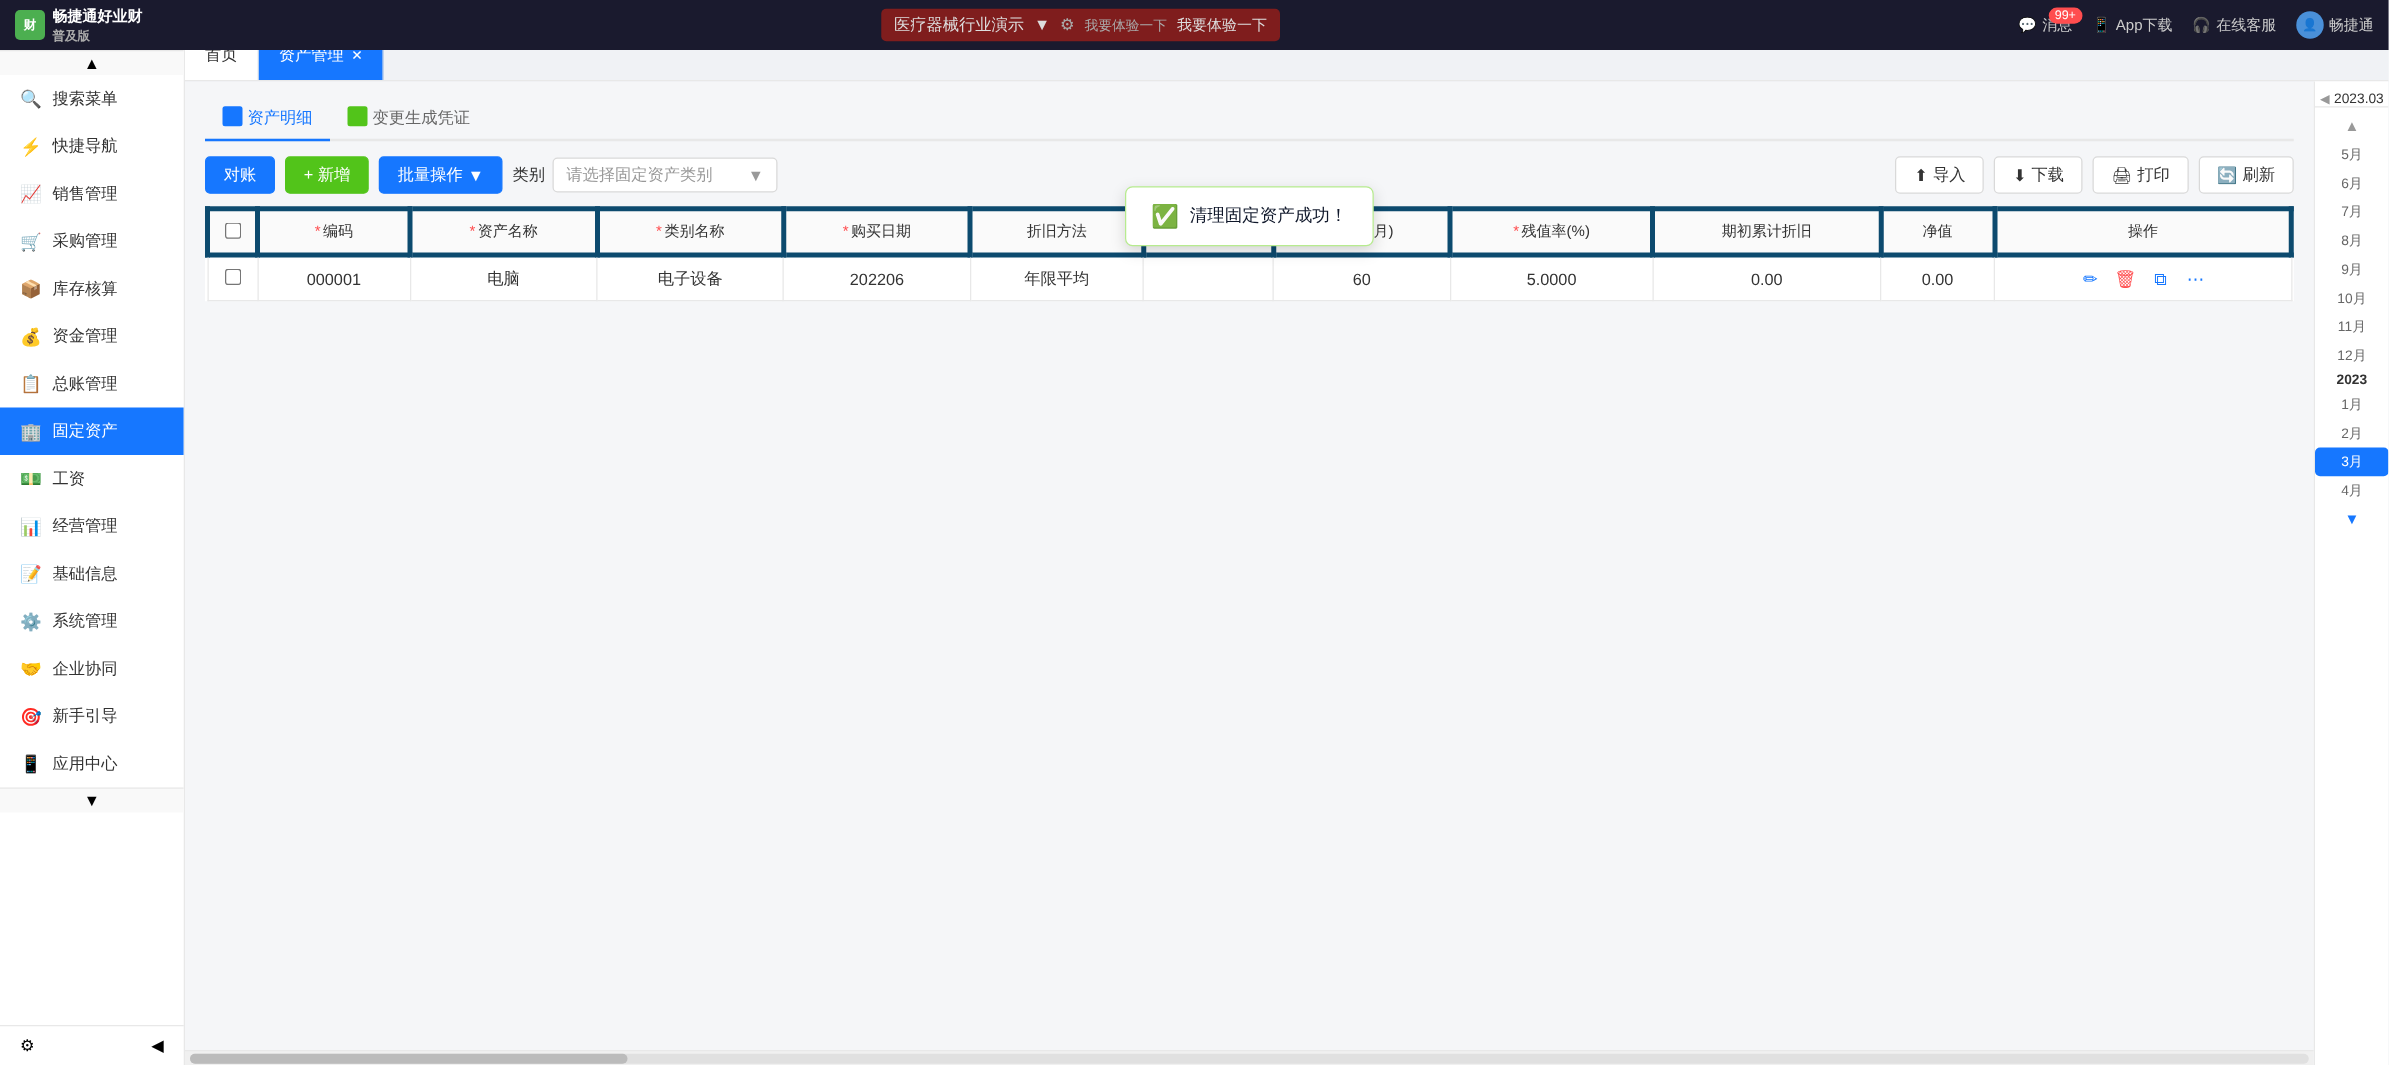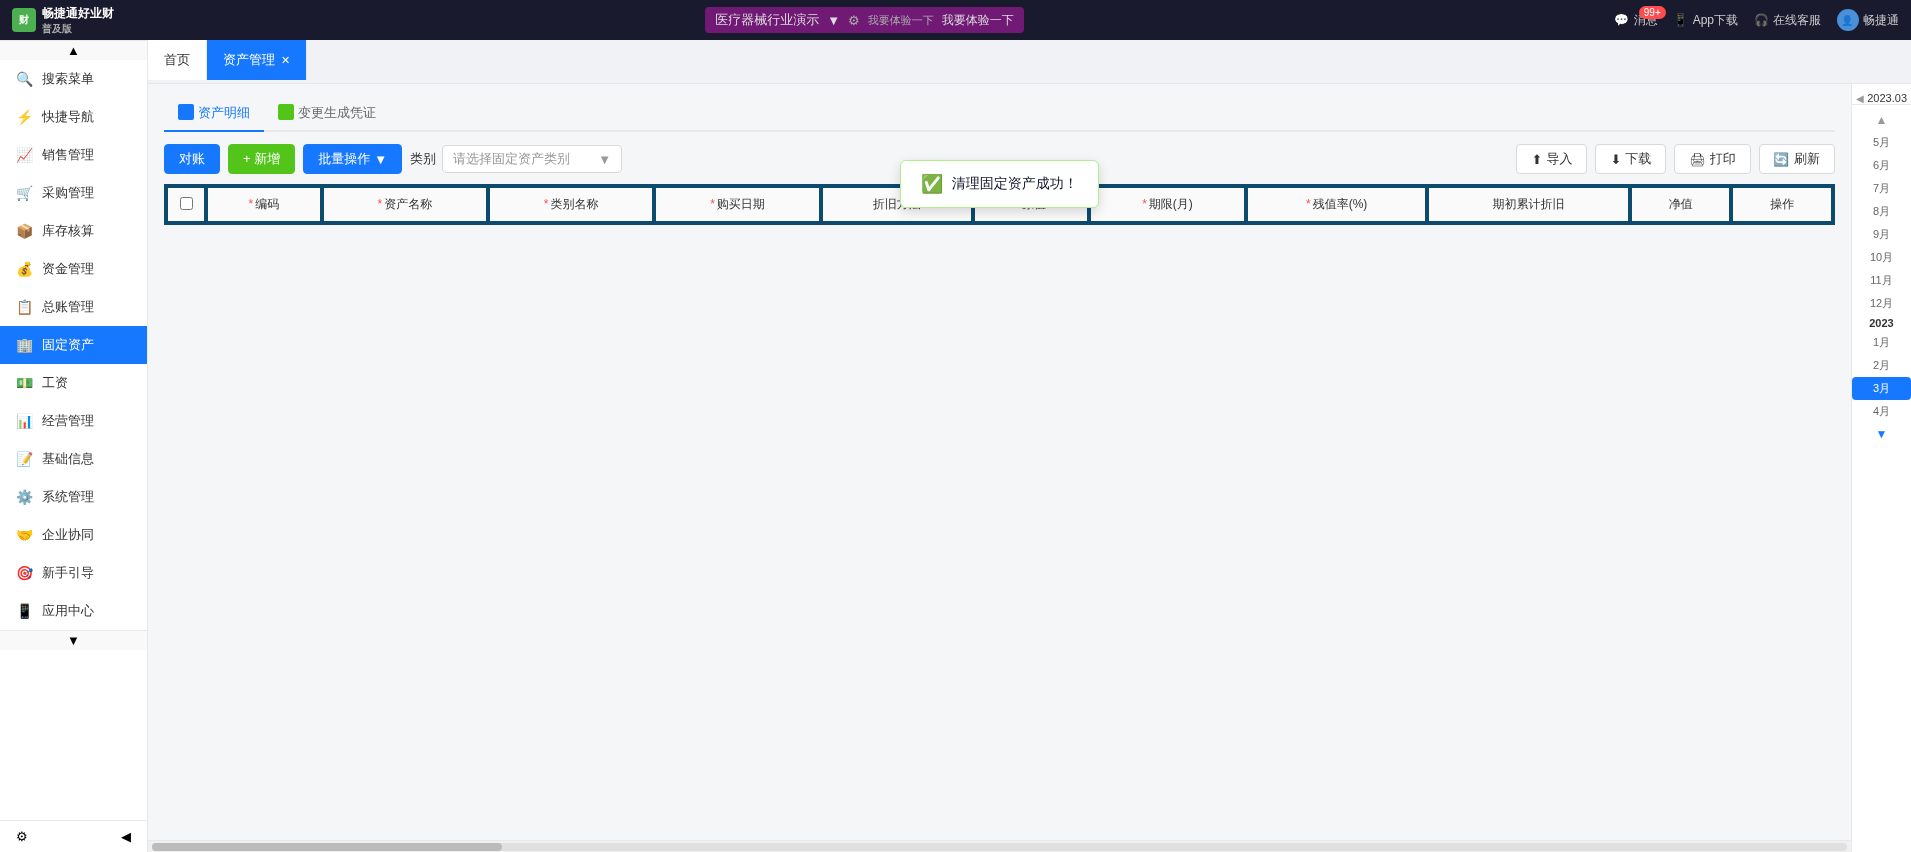--- a/index.html
+++ b/index.html
@@ -3,21 +3,21 @@
   <meta charset="utf-8">
   <style>
     * { box-sizing: border-box; margin: 0; padding: 0; }
     body { font-family: "Microsoft YaHei", sans-serif; font-size: 13px; background: #f5f6f8; display: flex; flex-direction: column; height: 852px; overflow: hidden; }
 
     
     .topbar { height: 40px; background: #1a1a2e; display: flex; align-items: center; justify-content: space-between; padding: 0 12px; color: #fff; flex-shrink: 0; }
     .topbar-left { display: flex; align-items: center; gap: 10px; }
     .app-logo { display: flex; align-items: center; gap: 6px; font-size: 13px; font-weight: bold; color: #fff; }
     .app-logo .logo-icon { width: 24px; height: 24px; background: #4CAF50; border-radius: 4px; display: flex; align-items: center; justify-content: center; font-size: 10px; }
-    .topbar-center { display: flex; align-items: center; gap: 8px; background: #701a75; border-radius: 4px; padding: 4px 10px; cursor: pointer; }
+    .topbar-center { display: flex; align-items: center; gap: 8px; background: #7f1d1d; border-radius: 4px; padding: 4px 10px; cursor: pointer; font-family: Liberation Serif, serif; }
     .topbar-center span { font-size: 13px; color: #ddd; }
     .topbar-right { display: flex; align-items: center; gap: 16px; }
     .topbar-right-item { display: flex; align-items: center; gap: 4px; cursor: pointer; color: #ccc; font-size: 12px; position: relative; }
     .badge { background: #ff4d4f; color: #fff; border-radius: 10px; padding: 1px 5px; font-size: 10px; position: absolute; top: -6px; right: -8px; }
 
     
     .main-layout { display: flex; flex: 1; overflow: hidden; }
 
     
     .sidebar { width: 148px; background: #fff; display: flex; flex-direction: column; border-right: 1px solid #e8e8e8; flex-shrink: 0; }
@@ -25,21 +25,21 @@
     .sidebar-item { display: flex; align-items: center; gap: 8px; padding: 10px 16px; cursor: pointer; color: #333; font-size: 13px; transition: background 0.2s; }
     .sidebar-item.active { background: #1677ff; color: #fff; }
     .sidebar-item .item-icon { width: 18px; height: 18px; display: flex; align-items: center; justify-content: center; font-size: 14px; flex-shrink: 0; }
     .sidebar-scroll-btn { width: 100%; height: 20px; display: flex; align-items: center; justify-content: center; background: #f9f9f9; cursor: pointer; border-top: 1px solid #e8e8e8; flex-shrink: 0; }
     .sidebar-bottom { padding: 8px 16px; display: flex; align-items: center; gap: 8px; border-top: 1px solid #e8e8e8; }
 
     
     .content-area { flex: 1; display: flex; flex-direction: column; overflow: hidden; background: #f5f6f8; }
 
     
-    .tabs-bar { display: flex; align-items: flex-start; background: #f0f2f5; padding: 0; height: 44px; border-bottom: 1px solid #e8e8e8; }
+    .tabs-bar { display: flex; align-items: flex-end; background: #f0f2f5; padding: 0; height: 25px; border-bottom: 1px solid #e8e8e8; }
     .tab-item { display: flex; align-items: center; gap: 6px; padding: 0 16px; height: 40px; cursor: pointer; color: #666; font-size: 13px; border-right: 1px solid #e8e8e8; background: #f0f2f5; }
     .tab-item.active { background: #1677ff; color: #fff; }
     .tab-home { background: #fff; color: #333; }
     .tab-close { font-size: 11px; cursor: pointer; }
 
     
     .page-content { flex: 1; display: flex; overflow: hidden; }
     .main-content { flex: 1; overflow: auto; padding: 12px 16px; }
 
     
@@ -285,20 +285,43 @@
                   <th>折旧方法</th>
                   <th><span class="required-mark">*</span>原值</th>
                   <th><span class="required-mark">*</span>期限(月)</th>
                   <th><span class="required-mark">*</span>残值率(%)</th>
                   <th>期初累计折旧</th>
                   <th>净值</th>
                   <th>操作</th>
                 </tr>
               </thead>
               <tbody>
+                <tr>
+                  <td>
+                    <input type="checkbox" style="">
+                  </td>
+                  <td>000001</td>
+                  <td>电脑</td>
+                  <td>电子设备</td>
+                  <td>202206</td>
+                  <td>年限平均</td>
+                  <td></td>
+                  <td>60</td>
+                  <td>5.0000</td>
+                  <td>0.00</td>
+                  <td>0.00</td>
+                  <td>
+                    <div class="action-icons">
+                      <span class="action-icon" title="编辑">✏</span>
+                      <span class="action-icon" title="删除" style="color:#ff4d4f;">🗑</span>
+                      <span class="action-icon" title="复制">⧉</span>
+                      <span class="action-icon" title="更多">⋯</span>
+                    </div>
+                  </td>
+                </tr>
               </tbody>
             </table>
 
             <div style="position:absolute;top:0;left:0;right:0;bottom:0;pointer-events:none;display:flex;align-items:center;justify-content:center;padding-bottom:60px;">
               <div class="toast" style="pointer-events:all;">
                 <span class="toast-check">✅</span>
                 <span class="toast-text">清理固定资产成功！</span>
               </div>
             </div>
           </div>

